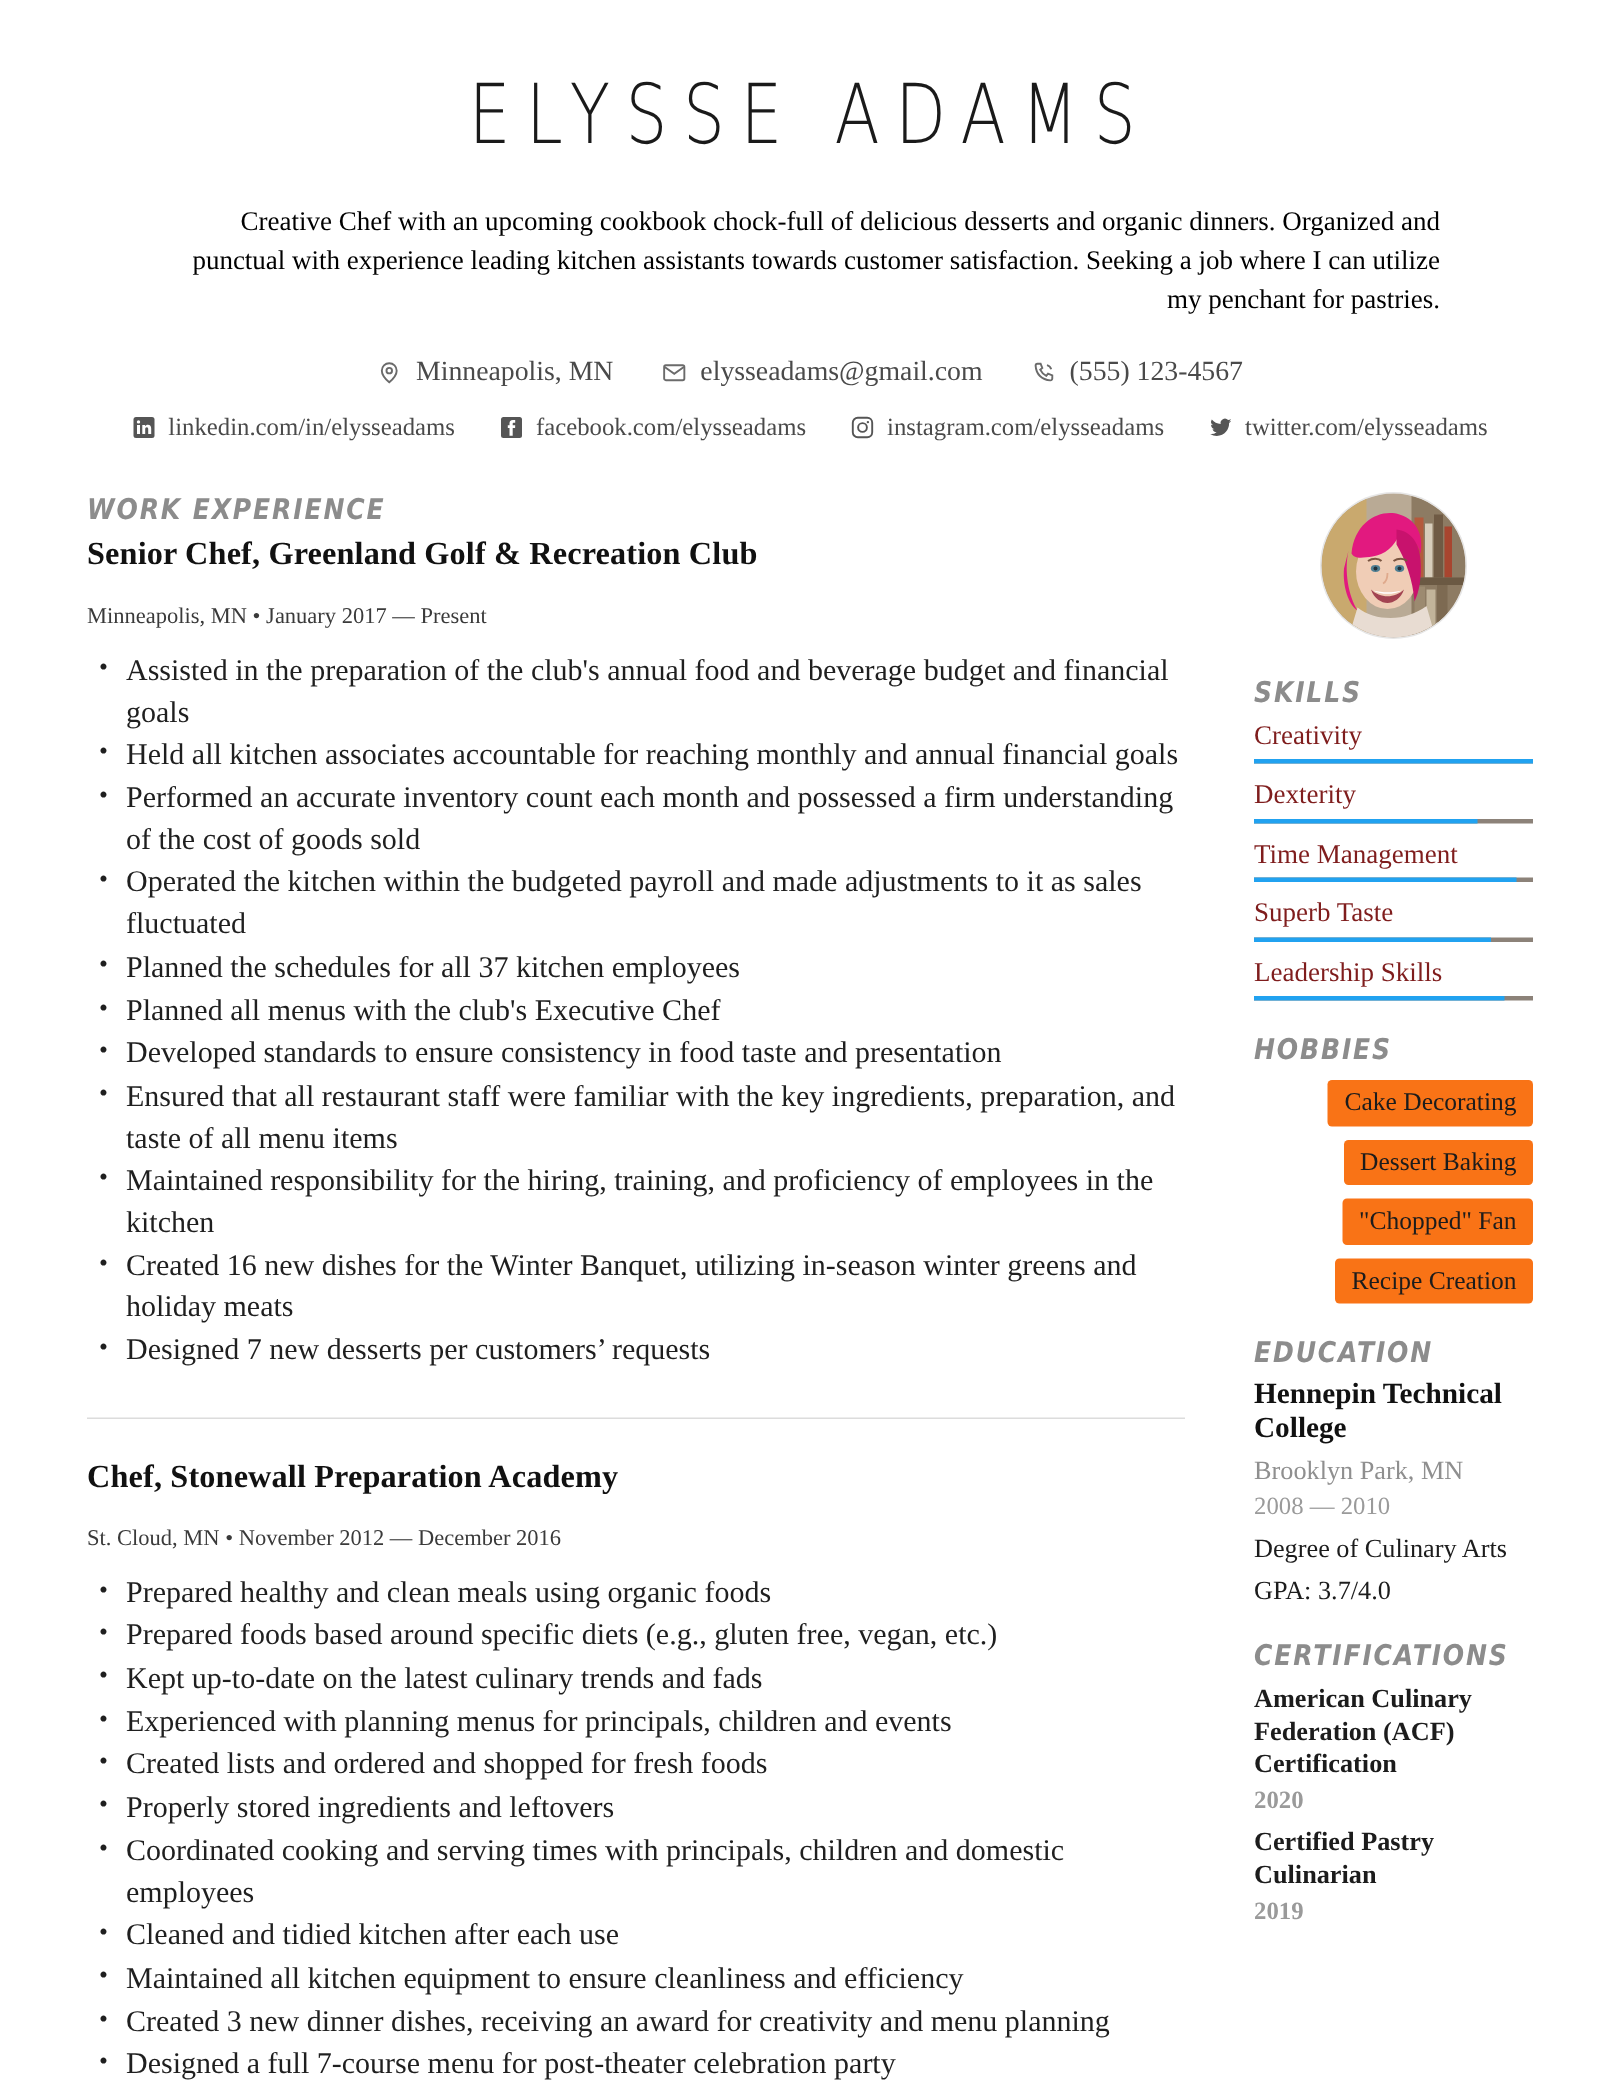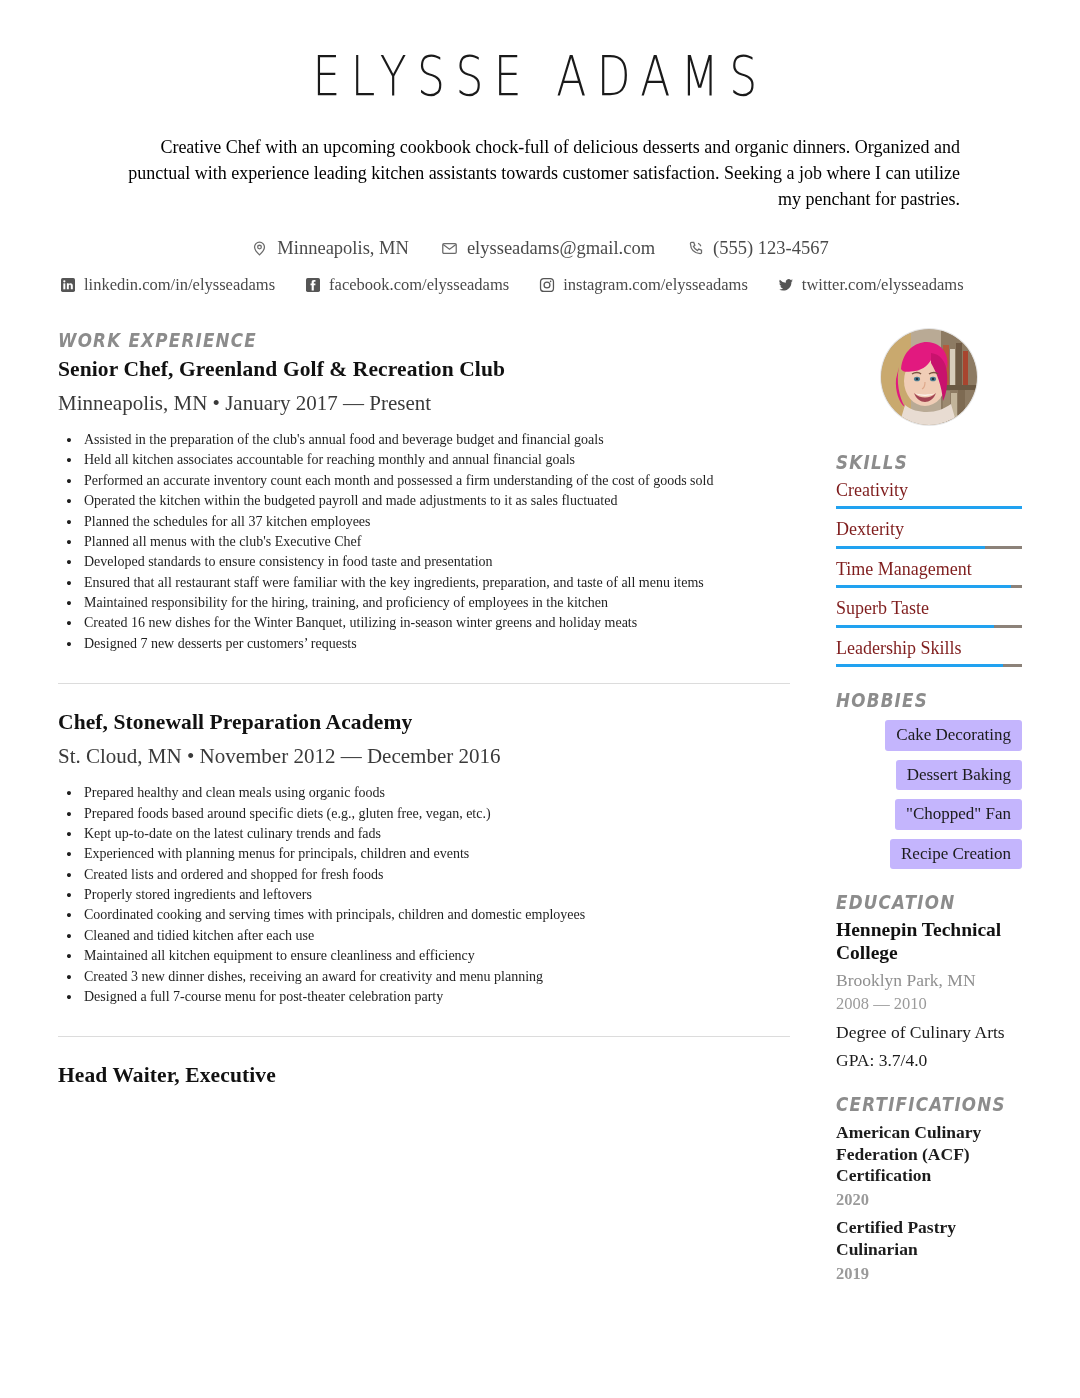--- a/index.html
+++ b/index.html
@@ -58,21 +58,21 @@
     font-size: 18.5px;
   }
 
   .contact-item { display: flex; align-items: center; gap: 9px; white-space: nowrap; }
   .contact-item .ico { display: inline-flex; align-items: center; justify-content: center; width: 17px; height: 17px; color: #6b6b6b; }
   .contact-item .ico svg { width: 17px; height: 17px; display: block; }
 
   .social-row {
     margin-top: 16px;
     display: flex;
-    justify-content: flex-start;
+    justify-content: center;
     align-items: center;
     gap: 30px;
     color: #4a4a4a;
     font-size: 16.5px;
   }
   .social-item { display: flex; align-items: center; gap: 8px; white-space: nowrap; }
   .social-item .ico { display: inline-flex; width: 16px; height: 16px; align-items: center; justify-content: center; color: #555; }
   .social-item .ico svg { width: 16px; height: 16px; display: block; }
 
   
@@ -104,29 +104,29 @@
   .job { margin-bottom: 0; }
   .job-title {
     font-family: "Liberation Serif", serif;
     font-weight: bold;
     font-size: 21.5px;
     color: #111;
     letter-spacing: 0.1px;
     margin-top: 6px;
   }
   .job-meta {
-    font-size: 21px;
+    font-size: 15px;
     color: #3a3a3a;
-    margin-top: 9px;
+    margin-top: 21px;
   }
   .bullets { list-style: none; margin-top: 14px; }
   .bullets li {
     position: relative;
     padding-left: 26px;
-    font-size: 14px;
+    font-size: 20px;
     line-height: 1.385;
     color: #1f1f1f;
     margin-bottom: 1px;
   }
   .bullets li::before {
     content: "\2022";
     position: absolute;
     left: 8px;
     top: -1px;
     font-size: 17px;
@@ -169,21 +169,21 @@
   }
   .skill-fill {
     height: 3px;
     background: #21a2f0;
     position: absolute;
     left: 0; top: 0;
   }
 
   .hobbies { display: flex; flex-direction: column; align-items: flex-end; gap: 9px; margin-top: 9px; }
   .hobby-tag {
-    background: #c4b5fd;
+    background: #f97316;
     color: #1c1c1c;
     font-size: 17px;
     padding: 5px 11px 6px 11px;
     border-radius: 3px;
     line-height: 1.15;
     white-space: nowrap;
   }
 
   .edu-school {
     font-family: "Liberation Serif", serif;

